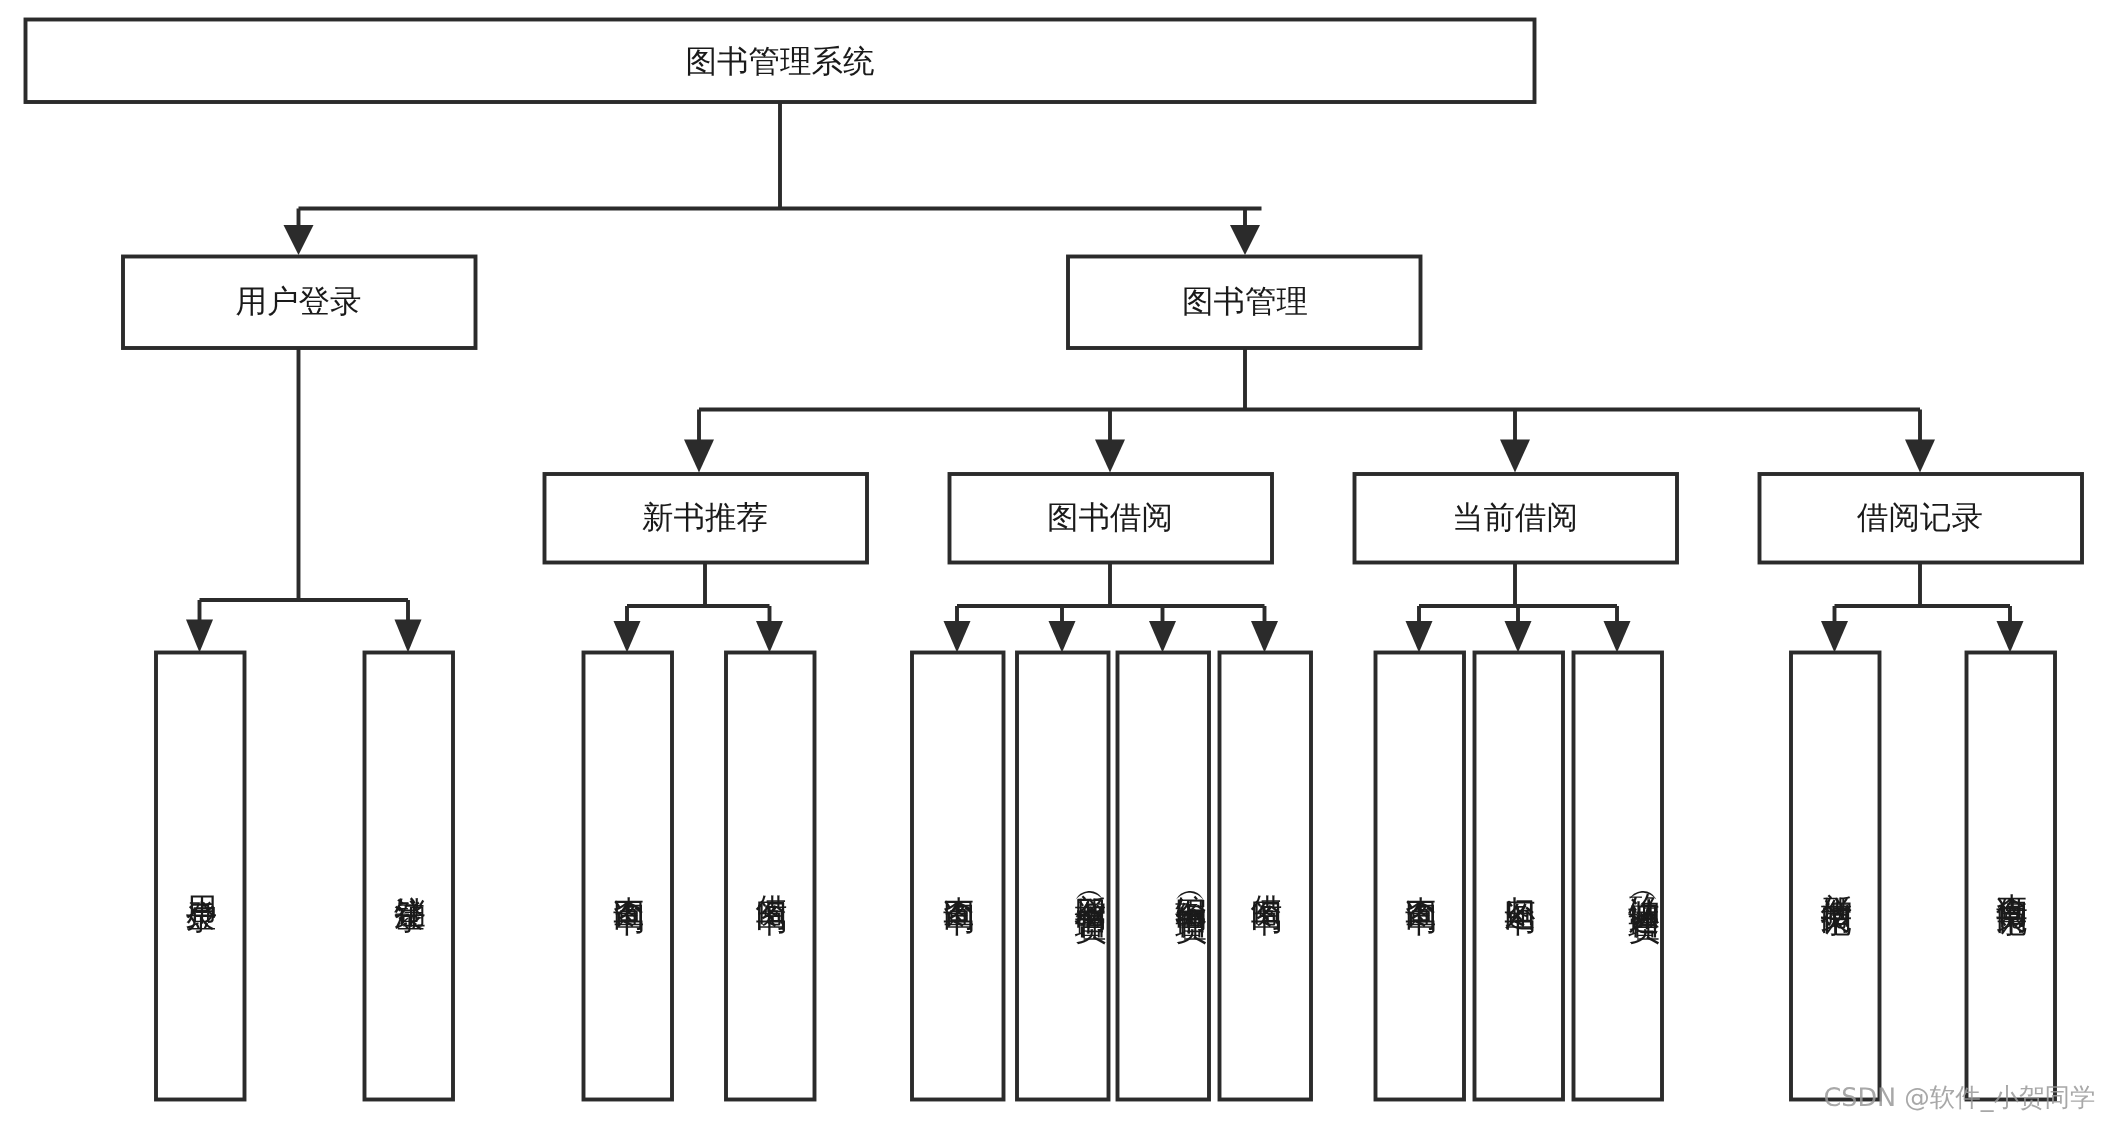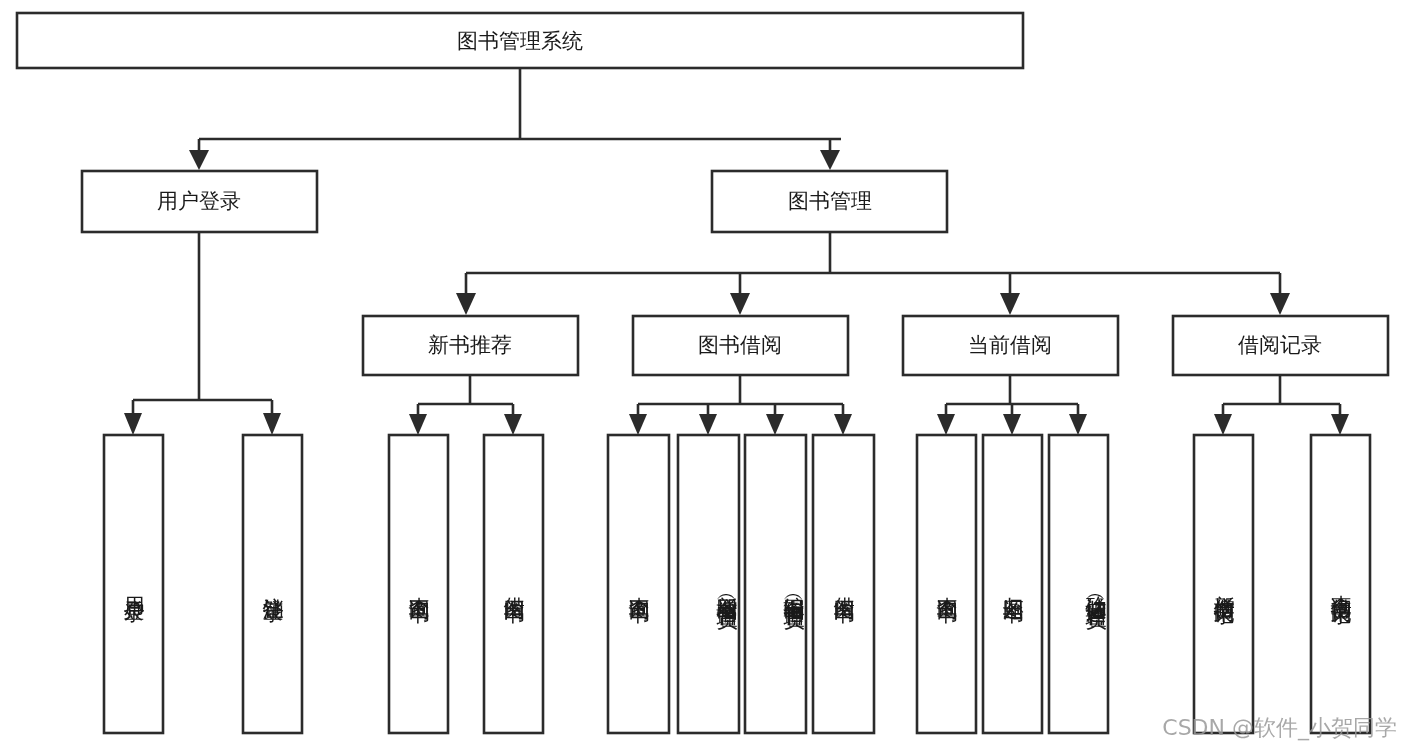--- a/index.html
+++ b/index.html
@@ -61,21 +61,21 @@
     justify-content: center;
     text-align: center;
     white-space: nowrap;
     pointer-events: none;
   }
   .watermark {
     position: absolute;
     right: 8px;
     bottom: 4px;
     font-family: "DejaVu Sans", "Liberation Sans", sans-serif;
-    font-size: 22px;
+    font-size: 17px;
     color: #9a9a9a;
     opacity: 0.85;
     white-space: nowrap;
   }
 </style>
 </head>
 <body>
 
 <div id="stage">
 

